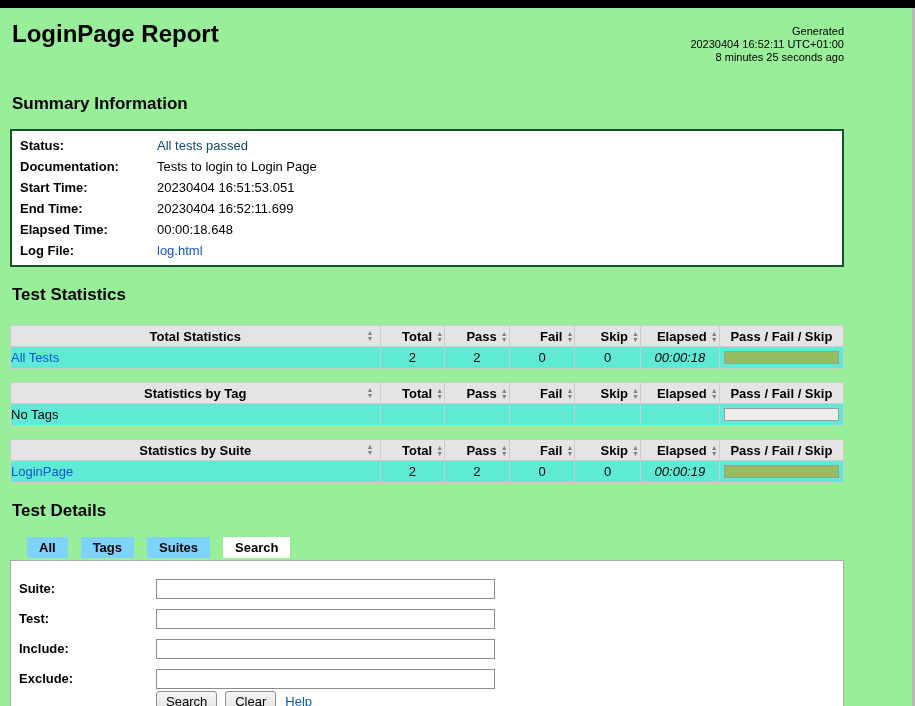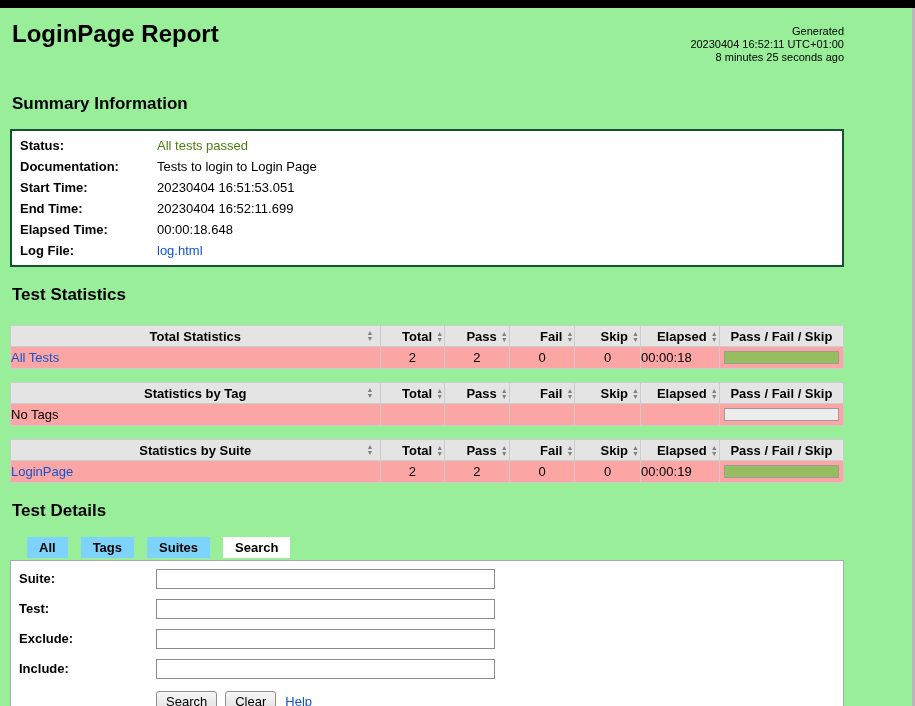--- a/index.html
+++ b/index.html
@@ -24,58 +24,58 @@
   .h2-details{margin-top:18px;}
 
   
   .summary-table{
     background:#fff;border:2px solid #14532d;margin-top:15px;
     padding:4px 0 4px 0;
   }
   .summary-row{display:flex;line-height:21px;}
   .summary-label{width:137px;padding-left:8px;font-weight:bold;flex:0 0 auto;}
   .summary-value{flex:1;}
-  .status-pass{color:#4d7c0f;}
+  .status-pass{color:#0c4a6e;}
   a{color:#15c;text-decoration:none;cursor:pointer;}
 
   
-  table.stats{border-collapse:collapse;width:834px;margin-top:13px;background:#fca5a5;
+  table.stats{border-collapse:collapse;width:834px;margin-top:13px;background:#5eead4;
     table-layout:fixed;font-size:13px;}
   table.stats.first{margin-top:20px;}
   table.stats th, table.stats td{border:1px solid #ccc;padding:0;}
   table.stats th{background:#e4e4e4;height:20px;font-weight:bold;}
   table.stats td{height:21px;}
   col.c-name{width:366px;}
   col.c-num{width:64px;}
   col.c-fs{width:65px;}
   col.c-elapsed{width:78px;}
   col.c-bar{width:123px;}
   .th-name{position:relative;text-align:center;}
   .th-name .sort-icon{position:absolute;right:5px;top:4px;}
   .th-num{text-align:right;padding-right:4px;}
   .th-bar{text-align:center;}
   td.cell-name{text-align:left;padding-left:8px;}
   td.cell-num{text-align:center;}
-  td.cell-elapsed{text-align:left;}
+  td.cell-elapsed{text-align:center;font-style:italic;}
   .sort-icon{display:inline-block;vertical-align:middle;color:#808080;
     font-size:7px;line-height:6px;width:9px;text-align:center;margin-left:3px;}
   .sort-icon div{height:6px;}
   .bar-track{height:11px;margin:3px 4px;border:1px solid #9c9c9c;background:#ececec;overflow:hidden;}
   .bar-fill{height:100%;background:#97bd61;}
   .bar-fill.w0{width:0%;}
   .bar-fill.w100{width:100%;}
 
   
   .tabs{display:flex;margin-top:16px;margin-left:17px;}
   .tab{background:#7dd3fc;font-weight:bold;font-size:13px;line-height:21px;
     padding:0 12px;margin-right:13px;text-align:center;cursor:pointer;}
   .tab.active{background:#fff;}
 
   .details-panel{background:#fff;border:1px solid #aaa;margin-top:2px;padding:8px 0 10px 0;}
-  .form-row{display:flex;height:30px;align-items:flex-start;}
+  .form-row{display:flex;height:30px;align-items:flex-end;}
   .form-label{width:137px;padding-left:8px;font-weight:bold;line-height:20px;flex:0 0 auto;}
   .form-input{width:333px;height:16px;border:1px solid #8c8c8c;font-size:13px;
     font-family:"Liberation Sans",sans-serif;padding:1px 2px;background:#fff;}
   .buttons-row{display:flex;align-items:center;margin-left:145px;margin-top:2px;}
   .btn{font-size:13px;font-family:"Liberation Sans",sans-serif;
     background:linear-gradient(#f6f6f6,#e2e2e2);border:1px solid #8f8f8f;border-radius:3px;
     padding:2px 9px;margin-right:8px;color:#000;cursor:pointer;}
   .help-link{font-size:13px;margin-left:1px;}
 </style>
 </head>
@@ -263,25 +263,25 @@
   <div class="details-panel">
     <div class="form-row">
       <span class="form-label">Suite:</span>
       <input class="form-input" type="text" value="" style="">
     </div>
     <div class="form-row">
       <span class="form-label">Test:</span>
       <input class="form-input" type="text" value="" style="">
     </div>
     <div class="form-row">
+      <span class="form-label">Include:</span>
+      <input class="form-input" type="text" value="" style="">
+    </div>
+    <div class="form-row">
       <span class="form-label">Exclude:</span>
-      <input class="form-input" type="text" value="" style="">
-    </div>
-    <div class="form-row">
-      <span class="form-label">Include:</span>
       <input class="form-input" type="text" value="" style="">
     </div>
     <div class="buttons-row">
       <button class="btn">Search</button>
       <button class="btn">Clear</button>
       <a class="help-link">Help</a>
     </div>
   </div>
 
 </div>

